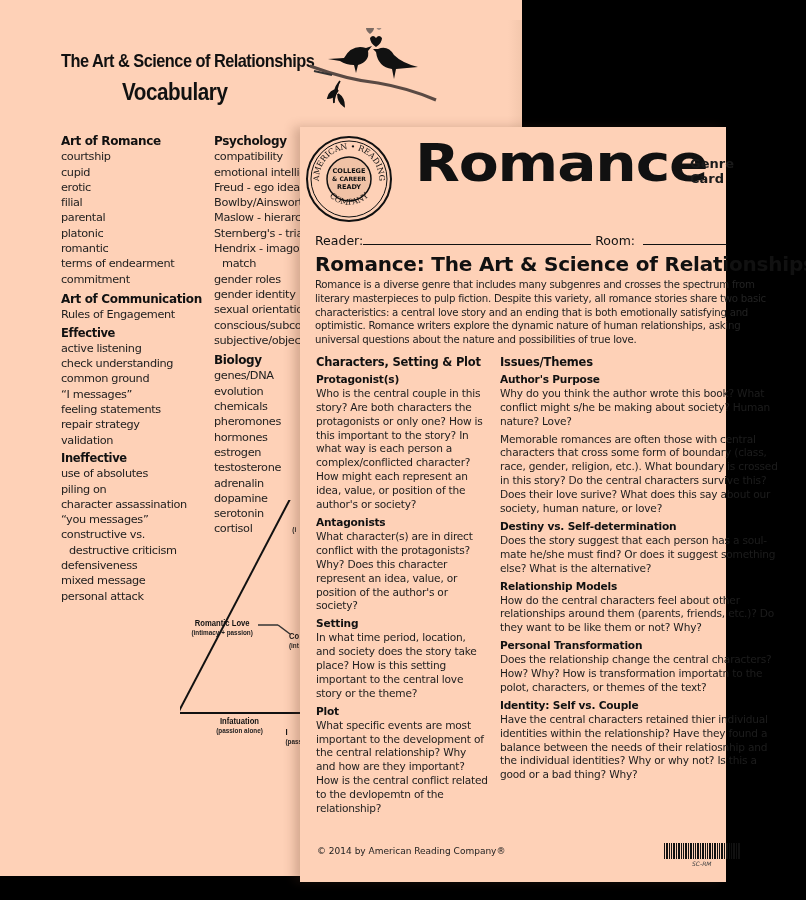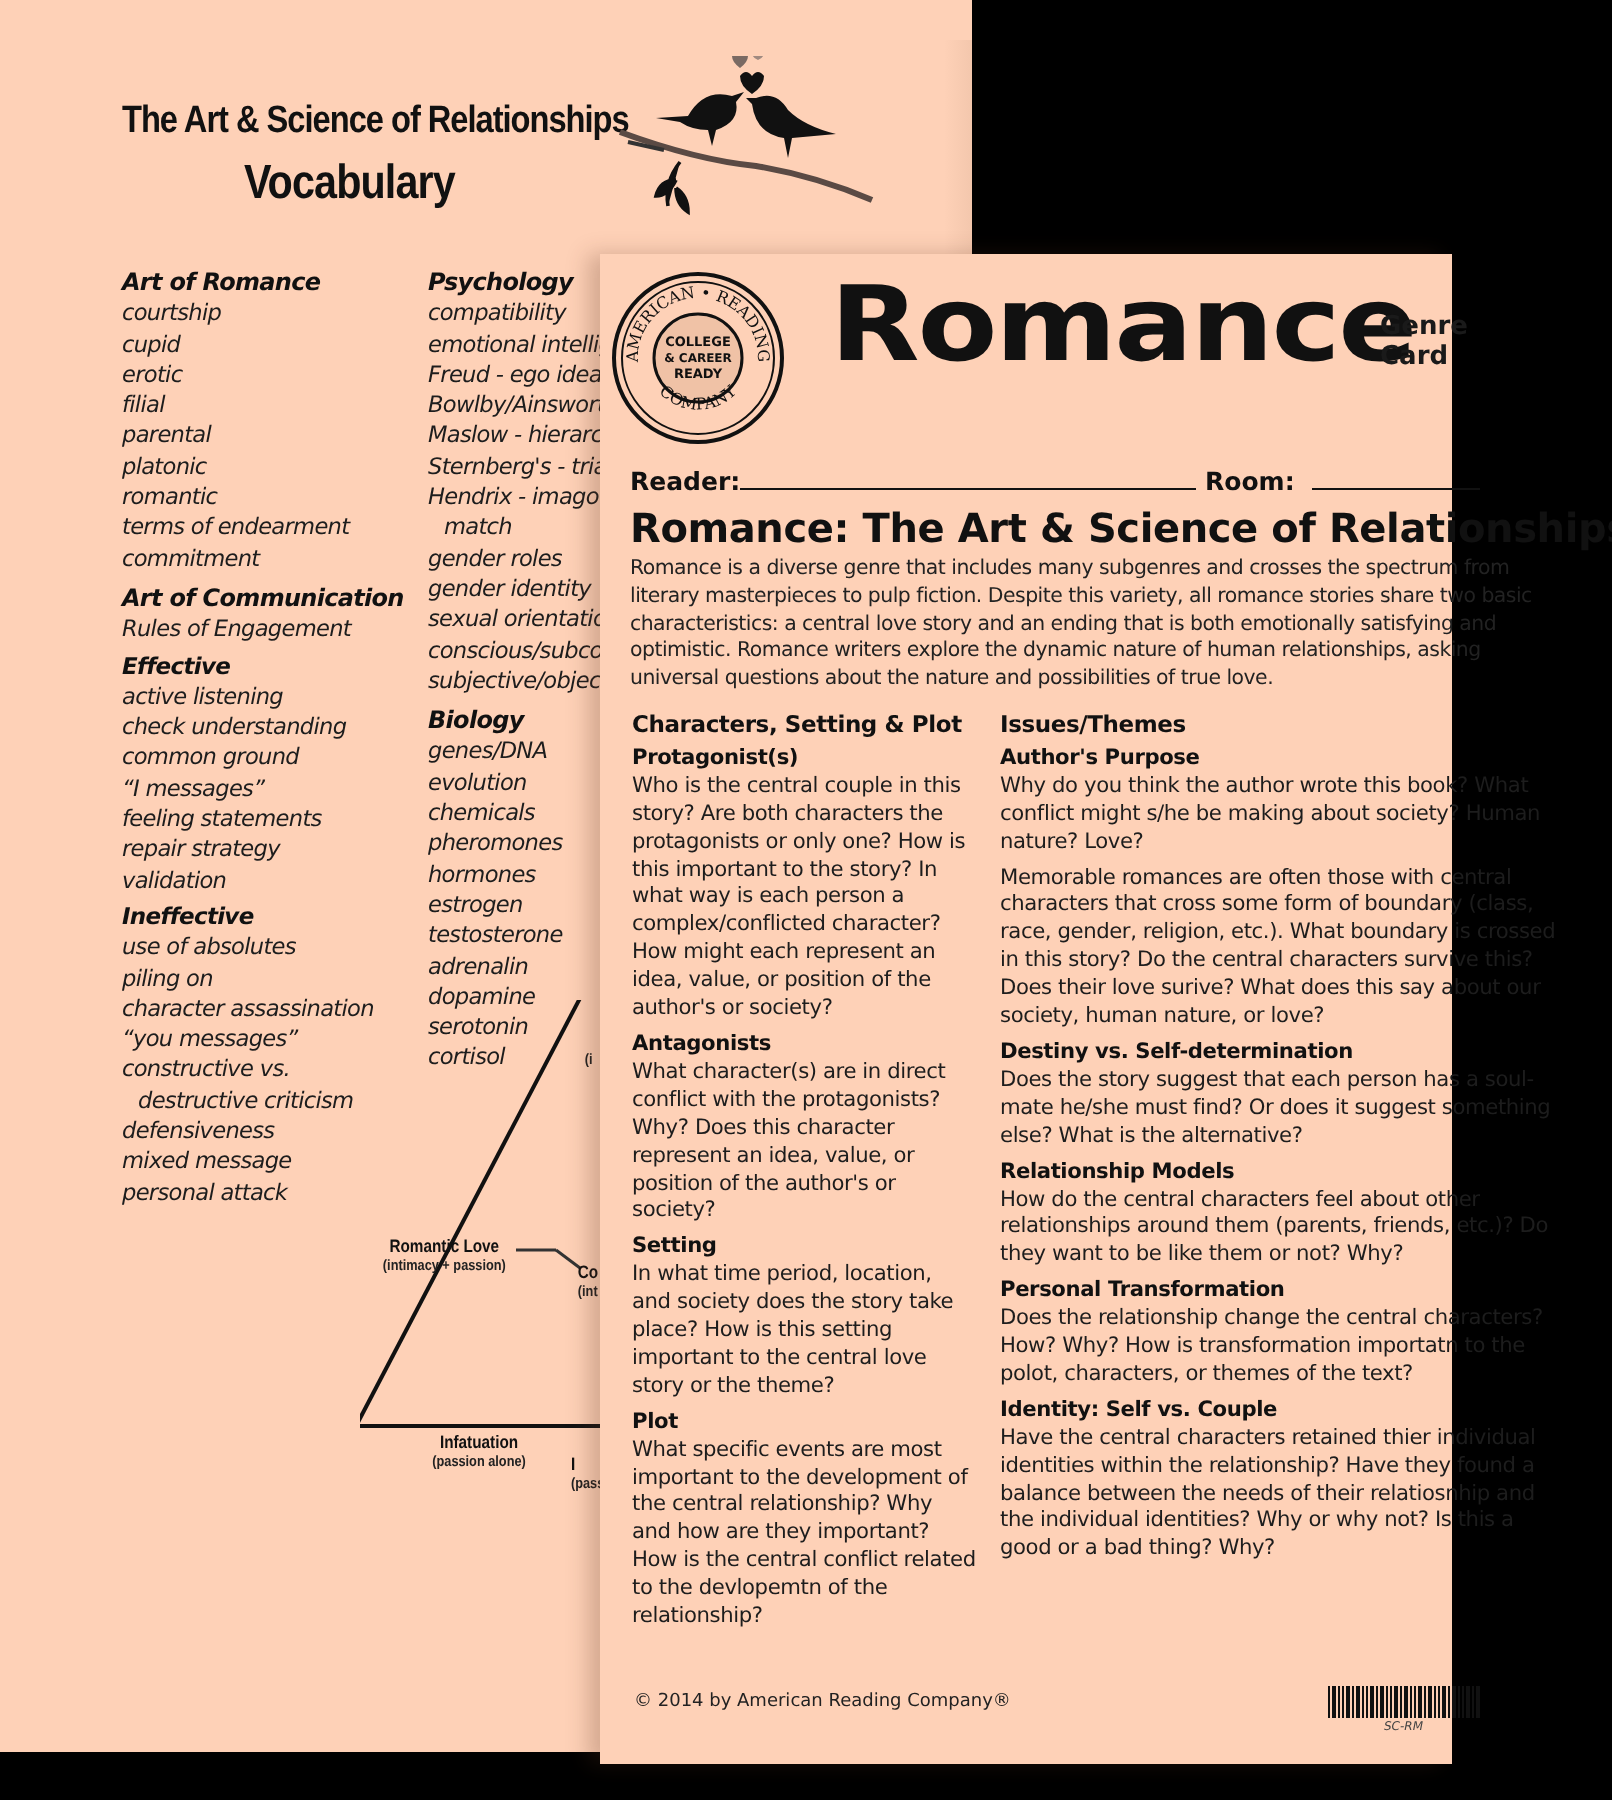--- a/index.html
+++ b/index.html
@@ -1,41 +1,41 @@
 <!DOCTYPE html>
 <html><head>
 <meta charset="utf-8">
 <style>
   html, body { margin:0; padding:0; }
   body { width:806px; height:900px; background:#000; position:relative; overflow:hidden; font-family:"DejaVu Sans", sans-serif; color:#1a1a1a; }
   .card { position:absolute; background:#fed1b7; }
-  #back { left:0; top:0; width:486px; height:876px; }
+  #back { left:0; top:0; width:486px; height:876px;padding-left:36px; }
   #back::after { content:""; position:absolute; right:0; top:20px; width:14px; height:700px; background:linear-gradient(to right, rgba(0,0,0,0), rgba(120,80,50,0.08)); }
   #front { left:300px; top:127px; width:426px; height:755px; box-shadow:-6px 0 10px rgba(90,50,30,0.25); }
 
   .back-title { position:absolute; left:61px; top:50px; font-family:"Liberation Sans", sans-serif; font-weight:bold; font-size:19px; letter-spacing:-0.6px; transform:scaleX(0.86); transform-origin:left; color:#111; }
   .back-subtitle { position:absolute; left:122px; top:78px; font-family:"Liberation Sans", sans-serif; font-weight:bold; font-size:24px; letter-spacing:-0.5px; transform:scaleX(0.86); transform-origin:left; color:#111; }
   .birds { position:absolute; left:308px; top:28px; }
 
-  .vcol { position:absolute; font-family:"DejaVu Sans", sans-serif; font-size:11.3px; line-height:15.3px; color:#1d1d1d; letter-spacing:-0.35px;font-style:italic; }
+  .vcol { position:absolute; font-family:"DejaVu Sans", sans-serif; font-size:11.3px; line-height:15.3px; color:#1d1d1d; letter-spacing:-0.35px; }
   .vcol .h { font-weight:bold; font-size:12px; margin-top:5px; color:#111; }
   .vcol .h:first-child { margin-top:0; }
   .vcol .sh { font-weight:bold; font-size:11.5px; margin-top:3px; color:#111; }
   .vcol .ind { padding-left:8px; }
   #vcol1 { left:61px; top:134px; width:150px; }
   #vcol2 { left:214px; top:134px; width:92px; overflow:hidden; white-space:nowrap; }
 
   .tri { position:absolute; left:180px; top:500px; }
   .tri-label { position:absolute; font-family:"Liberation Sans", sans-serif; font-weight:bold; font-size:9px; text-align:center; color:#111; white-space:nowrap; transform:scaleX(0.85); }
   .tri-label .sub { display:block; font-size:7.5px; font-weight:bold; color:#222; }
 
   .seal { position:absolute; left:5px; top:8px; }
   .genre-title { position:absolute; left:115px; top:6px; font-family:"DejaVu Sans", sans-serif; font-weight:bold; font-size:52px; letter-spacing:-1px; color:#111; transform:scaleX(1.12); transform-origin:left; }
   .genre-card { position:absolute; left:390px; top:29px; font-weight:bold; font-size:13px; color:#1a1a1a; }
-  .reader-line { position:absolute; left:15px; top:106px; font-weight:bold; font-size:12.5px; color:#111; white-space:nowrap; }
+  .reader-line { position:absolute; left:15px; top:106px; font-weight:normal; font-size:12.5px; color:#111; white-space:nowrap; }
   .reader-line .blank { display:inline-block; border-bottom:1px solid #111; height:10px; vertical-align:baseline; }
   .main-title { position:absolute; left:15px; top:125px; font-weight:bold; font-size:20px; color:#111; white-space:nowrap; letter-spacing:-0.2px; }
   .intro { position:absolute; left:15px; top:151px; width:460px; font-size:10.2px; line-height:13.8px; color:#222; letter-spacing:-0.25px; }
 
   .col { position:absolute; top:229px; font-size:10.6px; line-height:13.9px; color:#1d1d1d; letter-spacing:-0.2px; }
   .col .ch { font-weight:bold; font-size:11.5px; color:#111; margin-bottom:3px; }
   .col .sec { margin-bottom:4px; }
   .col .st { font-weight:bold; color:#111; }
   #colL { left:16px; width:172px; }
   #colR { left:200px; width:282px; }

